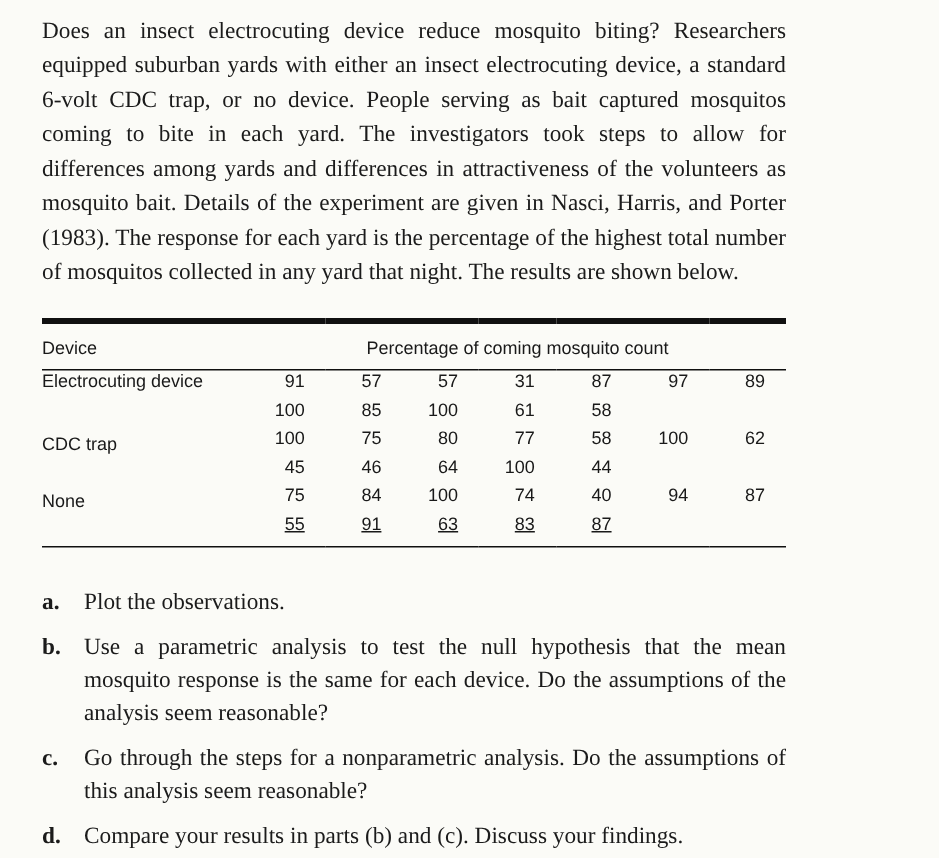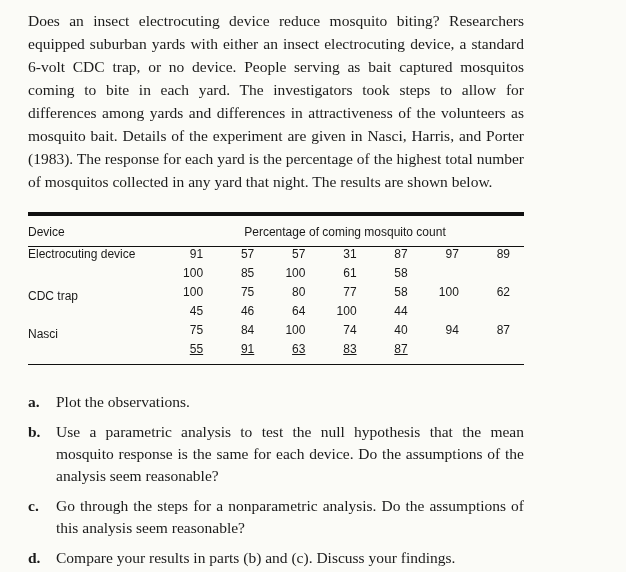--- a/index.html
+++ b/index.html
@@ -143,21 +143,21 @@
           <td class="cell-num">45</td>
           <td class="cell-num">46</td>
           <td class="cell-num">64</td>
           <td class="cell-num">100</td>
           <td class="cell-num">44</td>
           <td class="cell-num"></td>
           <td class="cell-num"></td>
         </tr>
 
         <tr>
-          <td class="cell-device" rowspan="2">Nasci</td>
+          <td class="cell-device" rowspan="2">None</td>
           <td class="cell-num">75</td>
           <td class="cell-num">84</td>
           <td class="cell-num">100</td>
           <td class="cell-num">74</td>
           <td class="cell-num">40</td>
           <td class="cell-num">94</td>
           <td class="cell-num">87</td>
         </tr>
         <tr class="last-group">
           <td class="cell-num">55</td>

